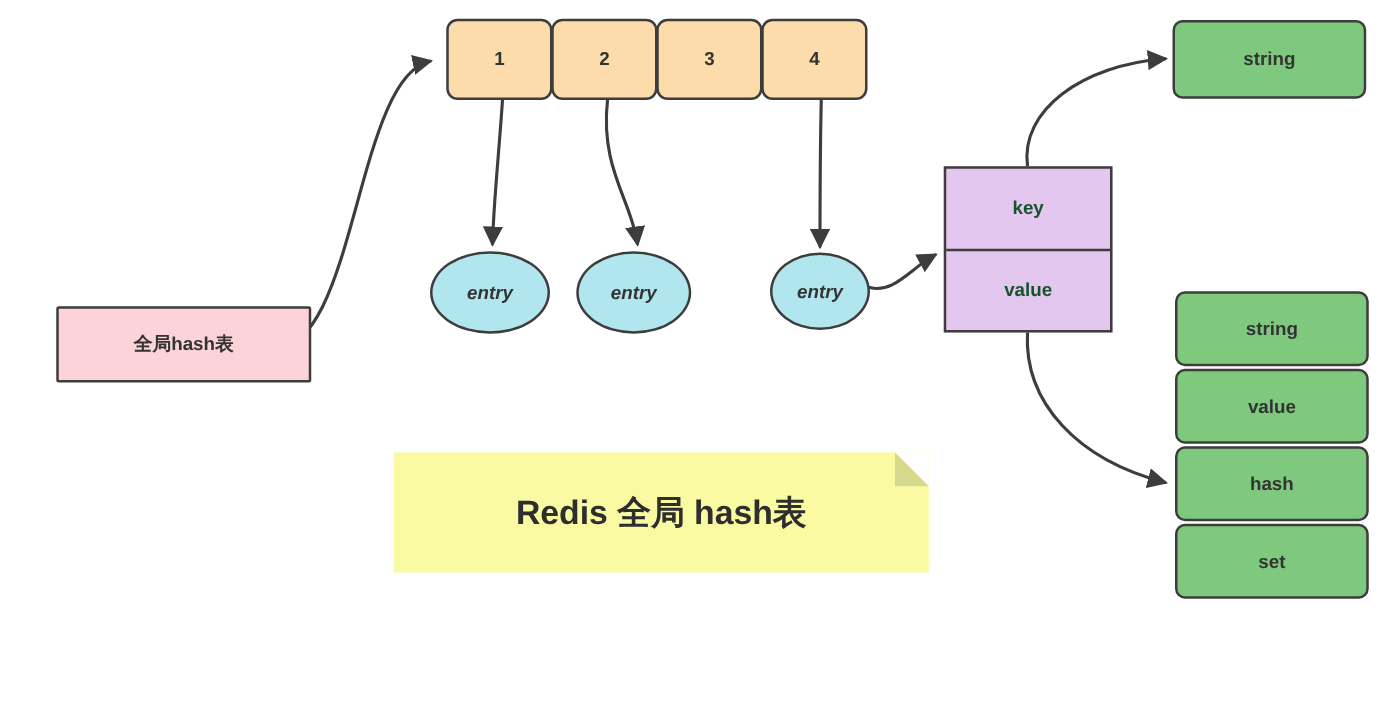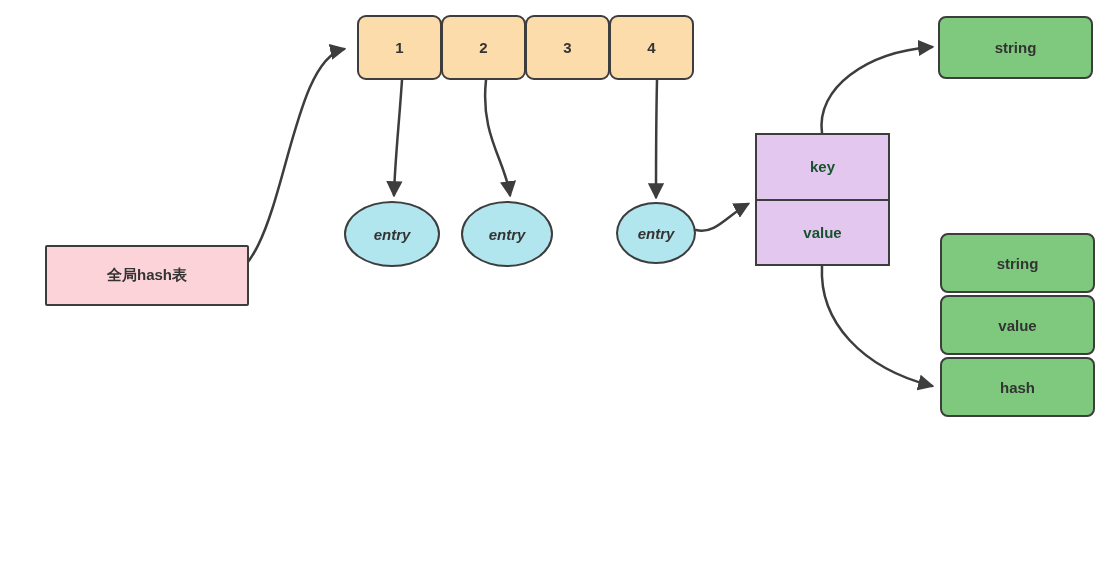--- a/index.html
+++ b/index.html
@@ -172,16 +172,21 @@
     <div class="kv-cell key">key</div>
     <div class="kv-cell">value</div>
   </div>
 
   <div class="node green-box string-top">string</div>
 
   <div class="types">
     <div class="type-box">string</div>
     <div class="type-box">value</div>
     <div class="type-box">hash</div>
+    <div class="type-box">set</div>
   </div>
 
+  <div class="note">
+    <div class="note-fold"></div>
+    <div class="note-text">Redis 全局 hash表</div>
+  </div>
 
 </div>
 
 </body></html>

